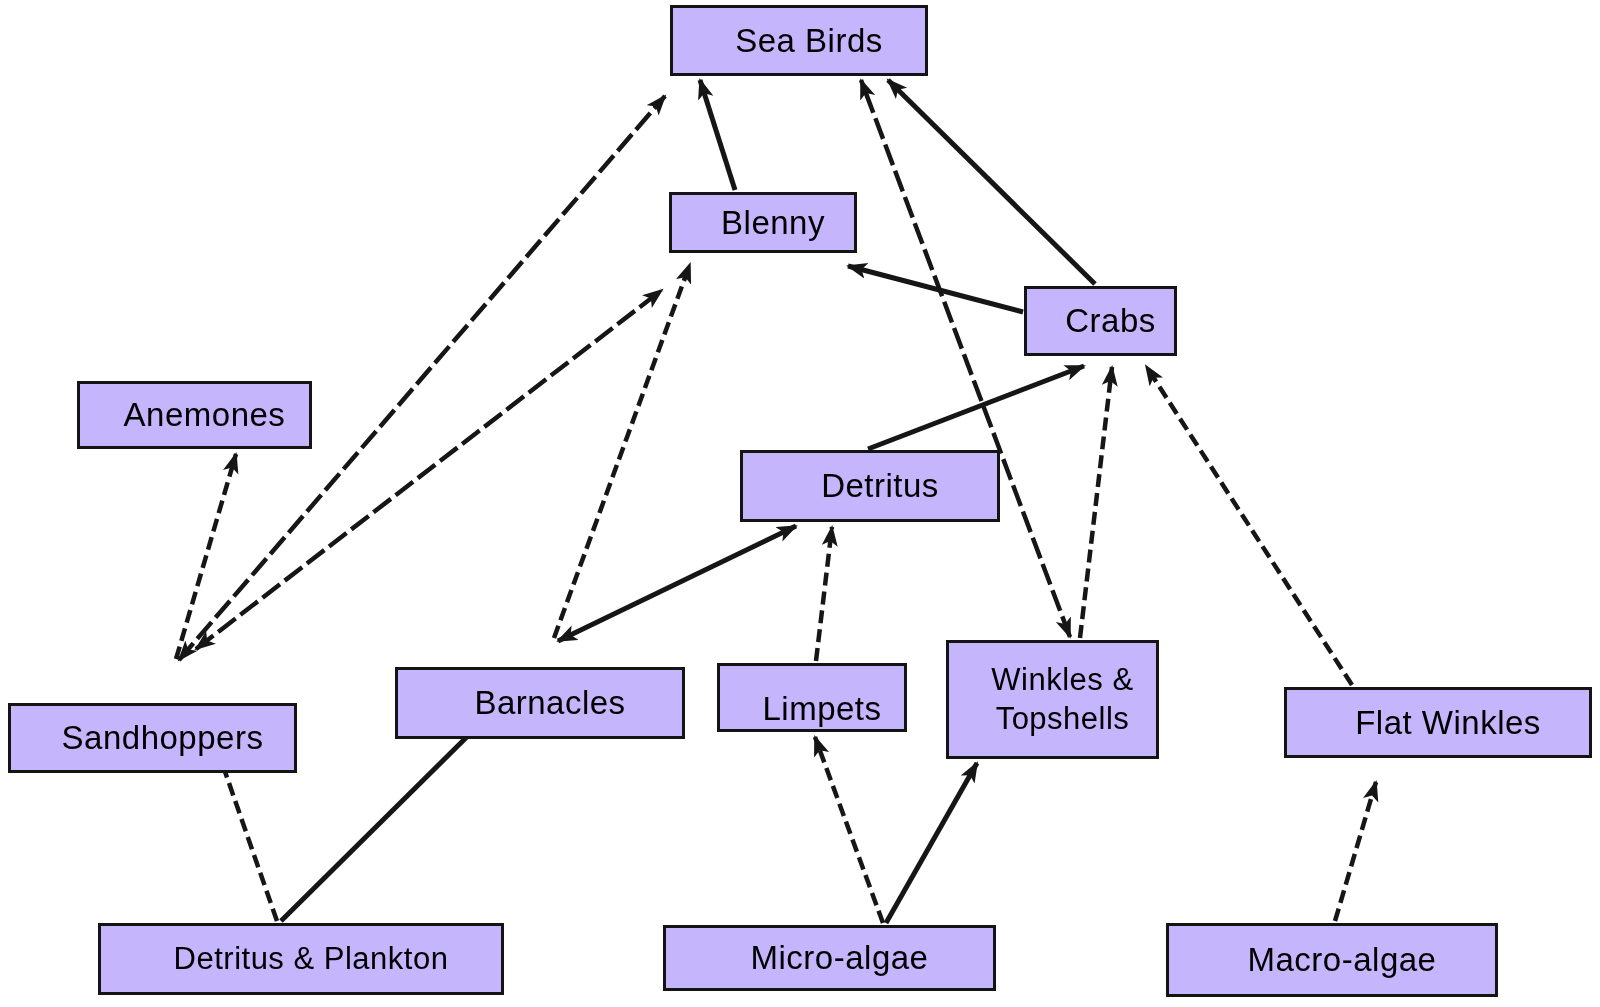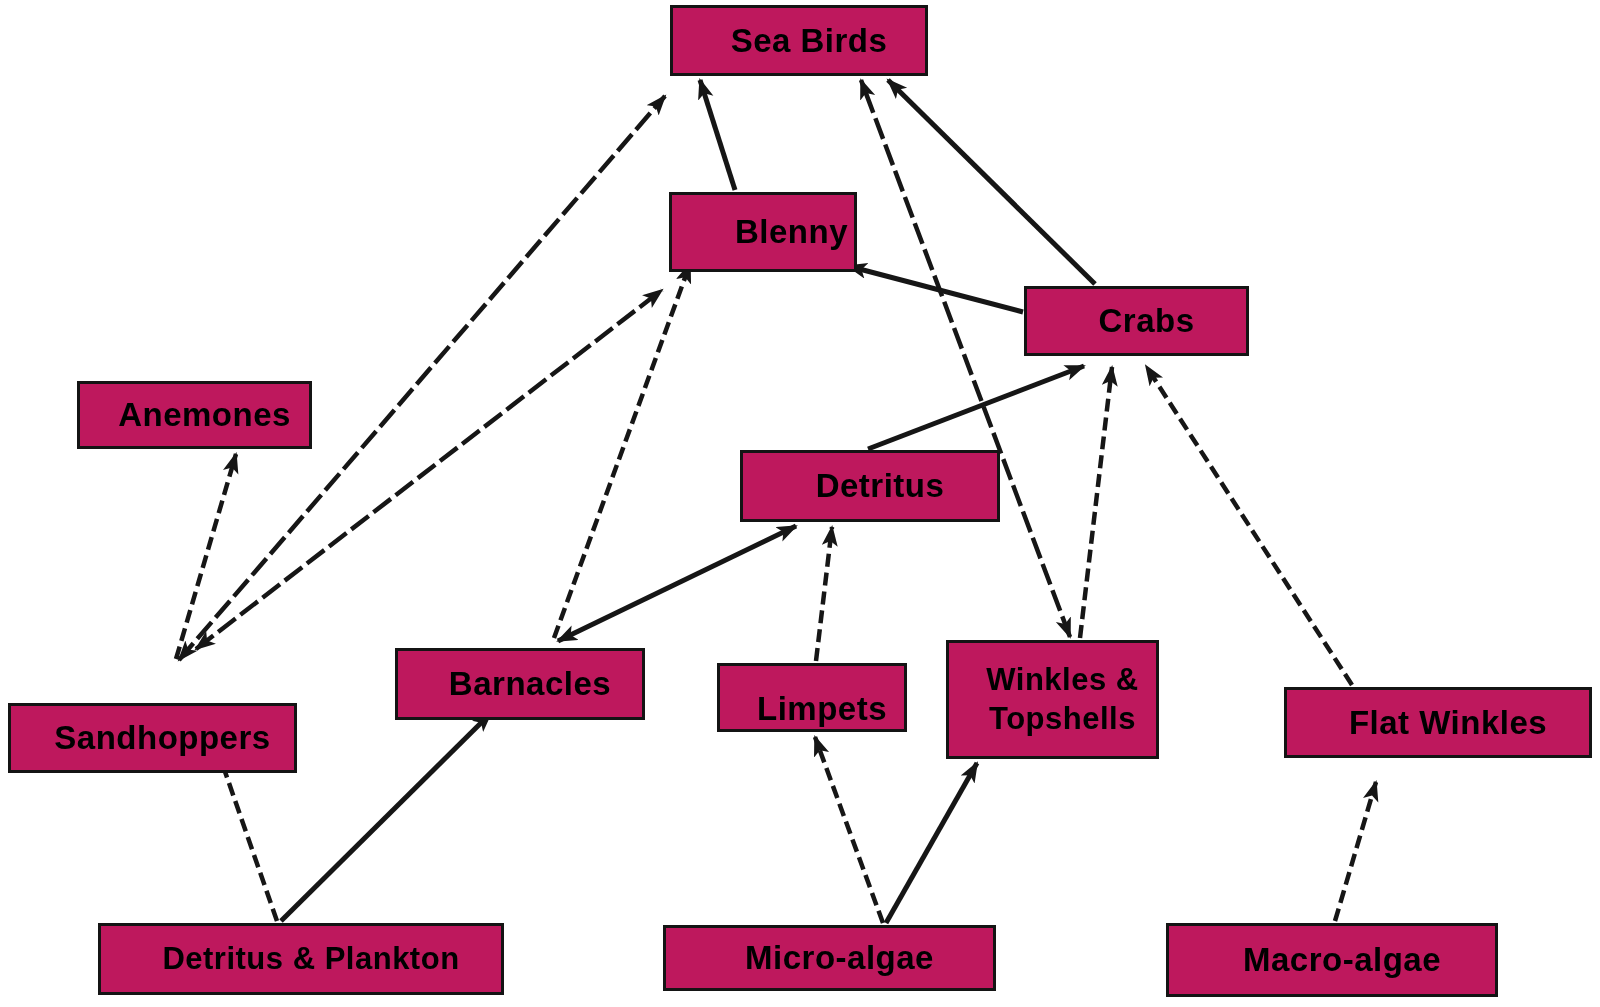--- a/index.html
+++ b/index.html
@@ -18,28 +18,28 @@
   #arrow-layer {
     position: absolute;
     left: 0;
     top: 0;
     width: 1600px;
     height: 1007px;
   }
   .node {
     position: absolute;
     box-sizing: border-box;
-    background: #be185d;
+    background: #c4b5fd;
     border: 3px solid #141414;
     display: flex;
     align-items: center;
     justify-content: center;
     text-align: center;
     color: #000000;
-    font-weight: bold;
+    font-weight: normal;
     font-size: 33px;
     line-height: 1.25;
     letter-spacing: 0.5px;
     padding-left: 20px;
   }
   .node span {
     display: block;
     padding: 0 6px;
   }
   .node.small-text { font-size: 31px; }
@@ -72,36 +72,36 @@
         <line x1="1352" y1="685" x2="1146" y2="366" stroke="#161616" stroke-width="4.5" stroke-dasharray="13 6" marker-end="url(#ah)"></line>
         <line x1="1023" y1="312" x2="848" y2="266" stroke="#161616" stroke-width="5" marker-end="url(#ah)"></line>
         <line x1="1095" y1="284" x2="888" y2="80" stroke="#161616" stroke-width="5" marker-end="url(#ah)"></line>
         <line x1="735" y1="190" x2="700" y2="80" stroke="#161616" stroke-width="5" marker-end="url(#ah)"></line>
       </g>
   </svg>
   <div id="node-group">
       <div class="node" style="left: 670px; top: 5px; width: 258px; height: 71px;">
         <span>Sea Birds</span>
       </div>
-      <div class="node" style="left: 669px; top: 192px; width: 188px; height: 80px; justify-content: flex-end;">
+      <div class="node" style="left: 669px; top: 192px; width: 188px; height: 61px;">
         <span>Blenny</span>
       </div>
-      <div class="node" style="left: 1024px; top: 286px; width: 225px; height: 70px;">
+      <div class="node" style="left: 1024px; top: 286px; width: 153px; height: 70px;">
         <span>Crabs</span>
       </div>
       <div class="node" style="left: 77px; top: 381px; width: 235px; height: 68px;">
         <span>Anemones</span>
       </div>
       <div class="node" style="left: 740px; top: 450px; width: 260px; height: 72px;">
         <span>Detritus</span>
       </div>
       <div class="node" style="left: 8px; top: 663px; width: 289px; height: 70px; margin-top: 40px;">
         <span>Sandhoppers</span>
       </div>
-      <div class="node" style="left: 395px; top: 648px; width: 250px; height: 72px;">
+      <div class="node" style="left: 395px; top: 667px; width: 290px; height: 72px;">
         <span>Barnacles</span>
       </div>
       <div class="node" style="left: 717px; top: 663px; width: 190px; height: 69px; align-items: flex-end;">
         <span>Limpets</span>
       </div>
       <div class="node small-text" style="left: 930px; top: 640px; width: 213px; height: 119px; margin-left: 16px;">
         <span>Winkles &amp; Topshells</span>
       </div>
       <div class="node" style="left: 1284px; top: 687px; width: 308px; height: 71px;">
         <span>Flat Winkles</span>

